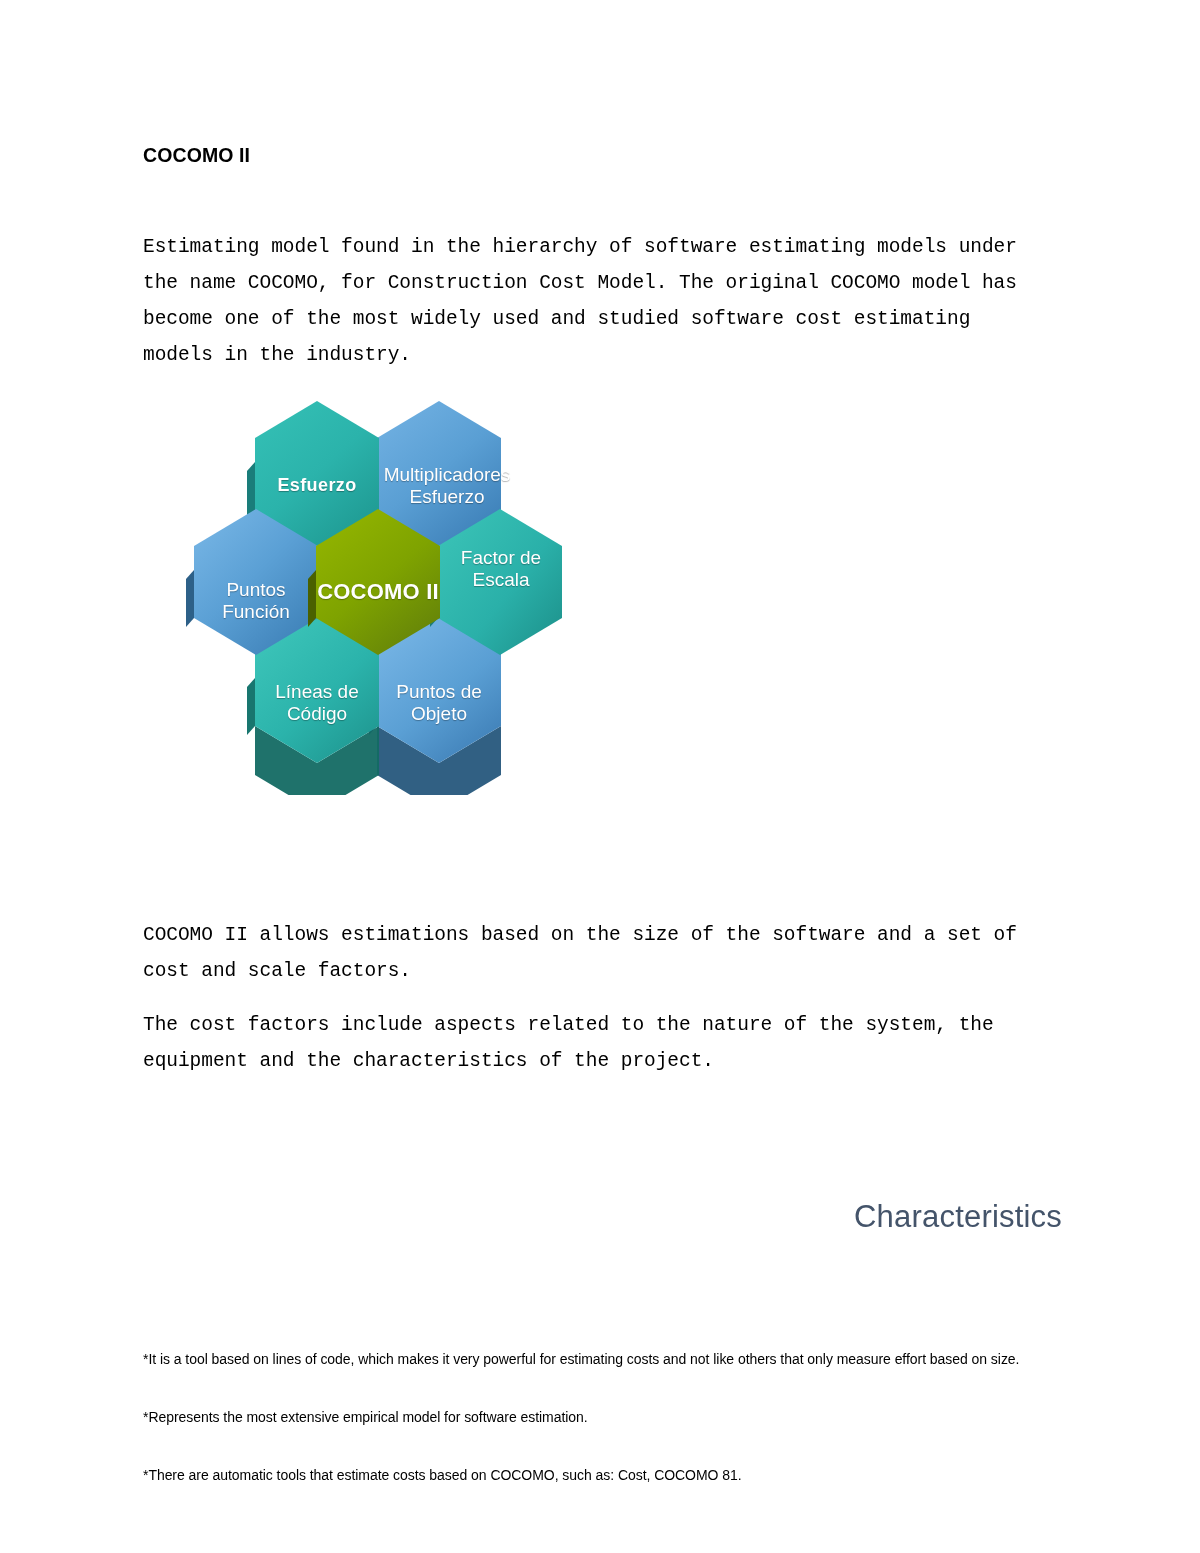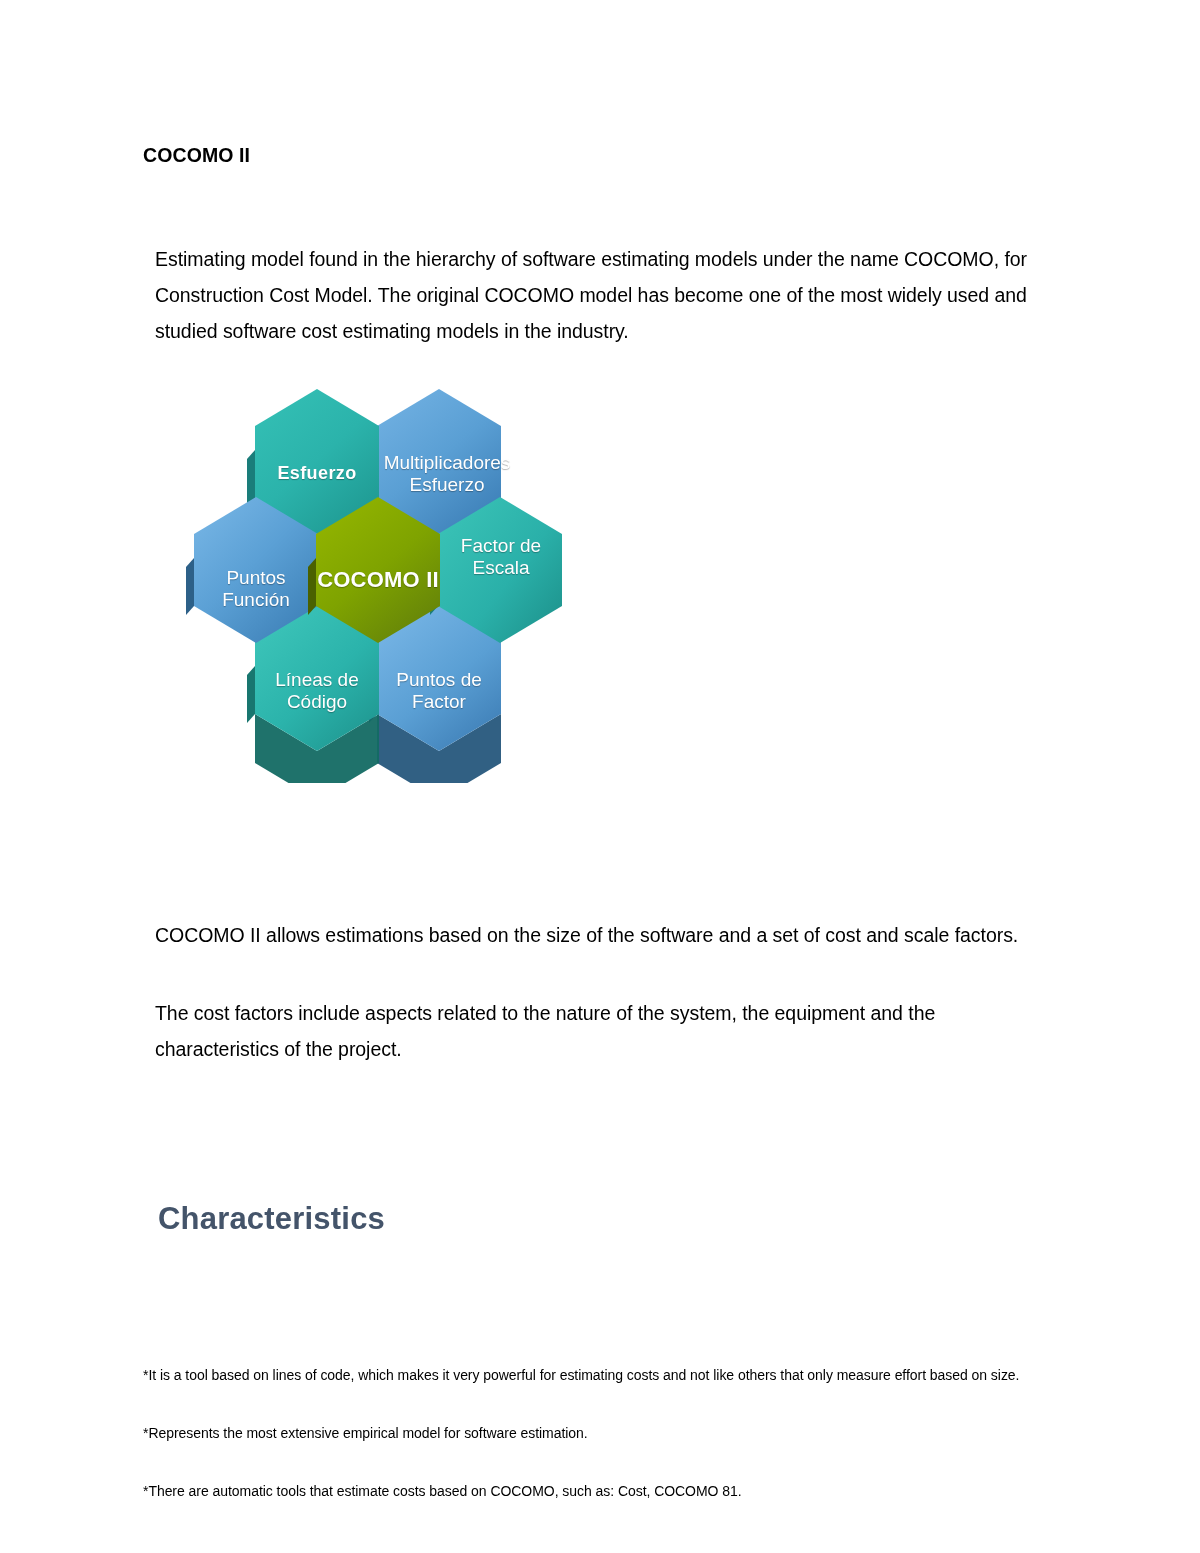--- a/index.html
+++ b/index.html
@@ -35,23 +35,24 @@
     font-weight: bold;
     letter-spacing: 0.1px;
     margin: 0;
     padding-top: 144px;
     line-height: 1.2;
   }
 
   .para {
     font-size: 19.5px;
     line-height: 36px;
-    margin: 12px;
+    margin: 0;
     text-align: left;
     letter-spacing: -0.05px;
+    font-family: Liberation Mono, monospace;
   }
 
   .para-intro {
     padding-top: 62px;
     width: 905px;
   }
 
   .spacer-after-intro { height: 22px; }
 
   
@@ -78,26 +79,27 @@
     pointer-events: none;
     white-space: pre-line;
   }
   .hl-normal { font-size: 19px; font-weight: 400; }
   .hl-bold   { font-size: 18px; font-weight: bold; letter-spacing: 0.4px; }
   .hl-big    { font-size: 22px; font-weight: bold; letter-spacing: 0.2px; }
 
   
   .heading1 {
     font-size: 31px;
-    font-weight: 700;
+    font-weight: 400;
     color: #44546a;
-    margin: 15px;
+    margin: 1px;
     padding-top: 118px;
     line-height: 1.2;
     letter-spacing: 0.2px;
+    text-align: right;
   }
 
   .bullets {
     padding-top: 104px;
   }
   .bullet-para {
     font-size: 14px;
     line-height: 36px;
     margin: 0 0 22px 0;
     width: 912px;
@@ -210,21 +212,21 @@
 
       <div class="hex-label hl-normal" style="left:289px; top:152px; width:138px;">Factor de
 Escala</div>
 
       <div class="hex-label hl-big" style="left:163px; top:185px; width:144px;">COCOMO II</div>
 
       <div class="hex-label hl-normal" style="left:105px; top:286px; width:138px;">Líneas de
 Código</div>
 
       <div class="hex-label hl-normal" style="left:227px; top:286px; width:138px;">Puntos de
-Factor</div>
+Objeto</div>
     </div>
 
     <p class="para" style="padding-top:122px;">COCOMO II allows estimations based on the size of the software and a set of cost and scale factors.</p>
 
     <div class="gap-mid"></div>
 
     <p class="para" style="width:870px;">The cost factors include aspects related to the nature of the system, the equipment and the characteristics of the project.</p>
 
     <h2 class="heading1">Characteristics</h2>
 

